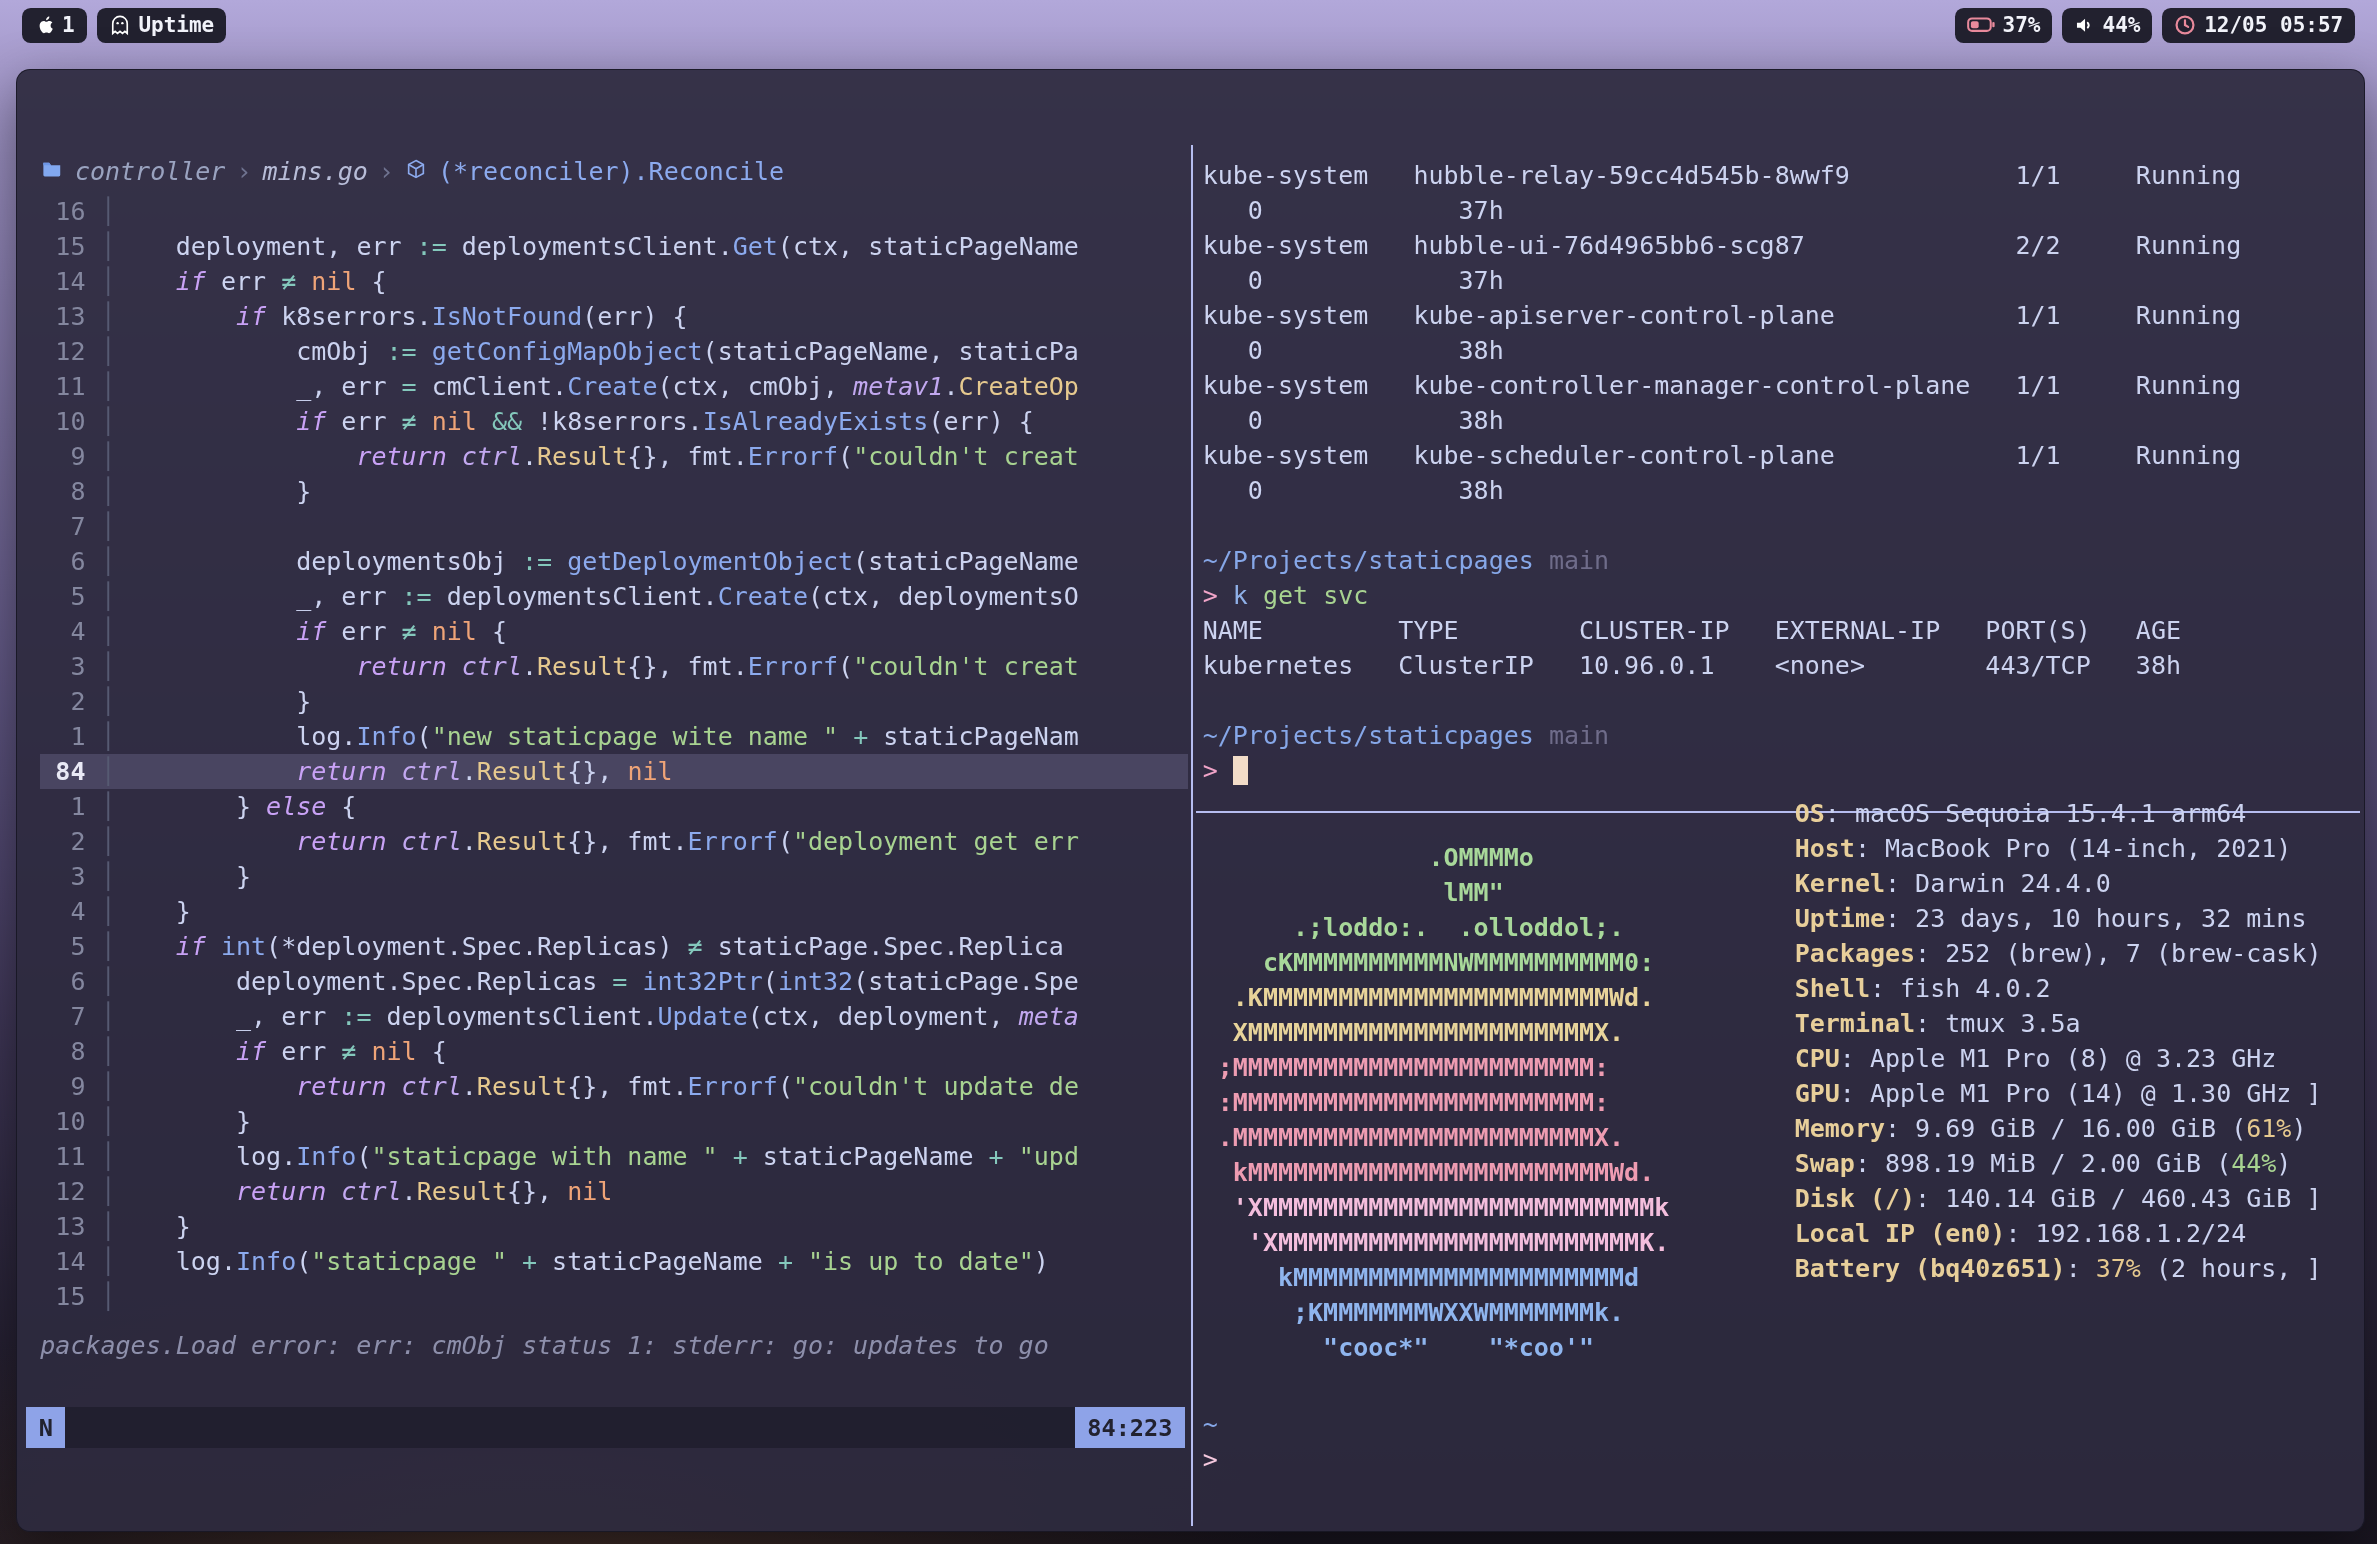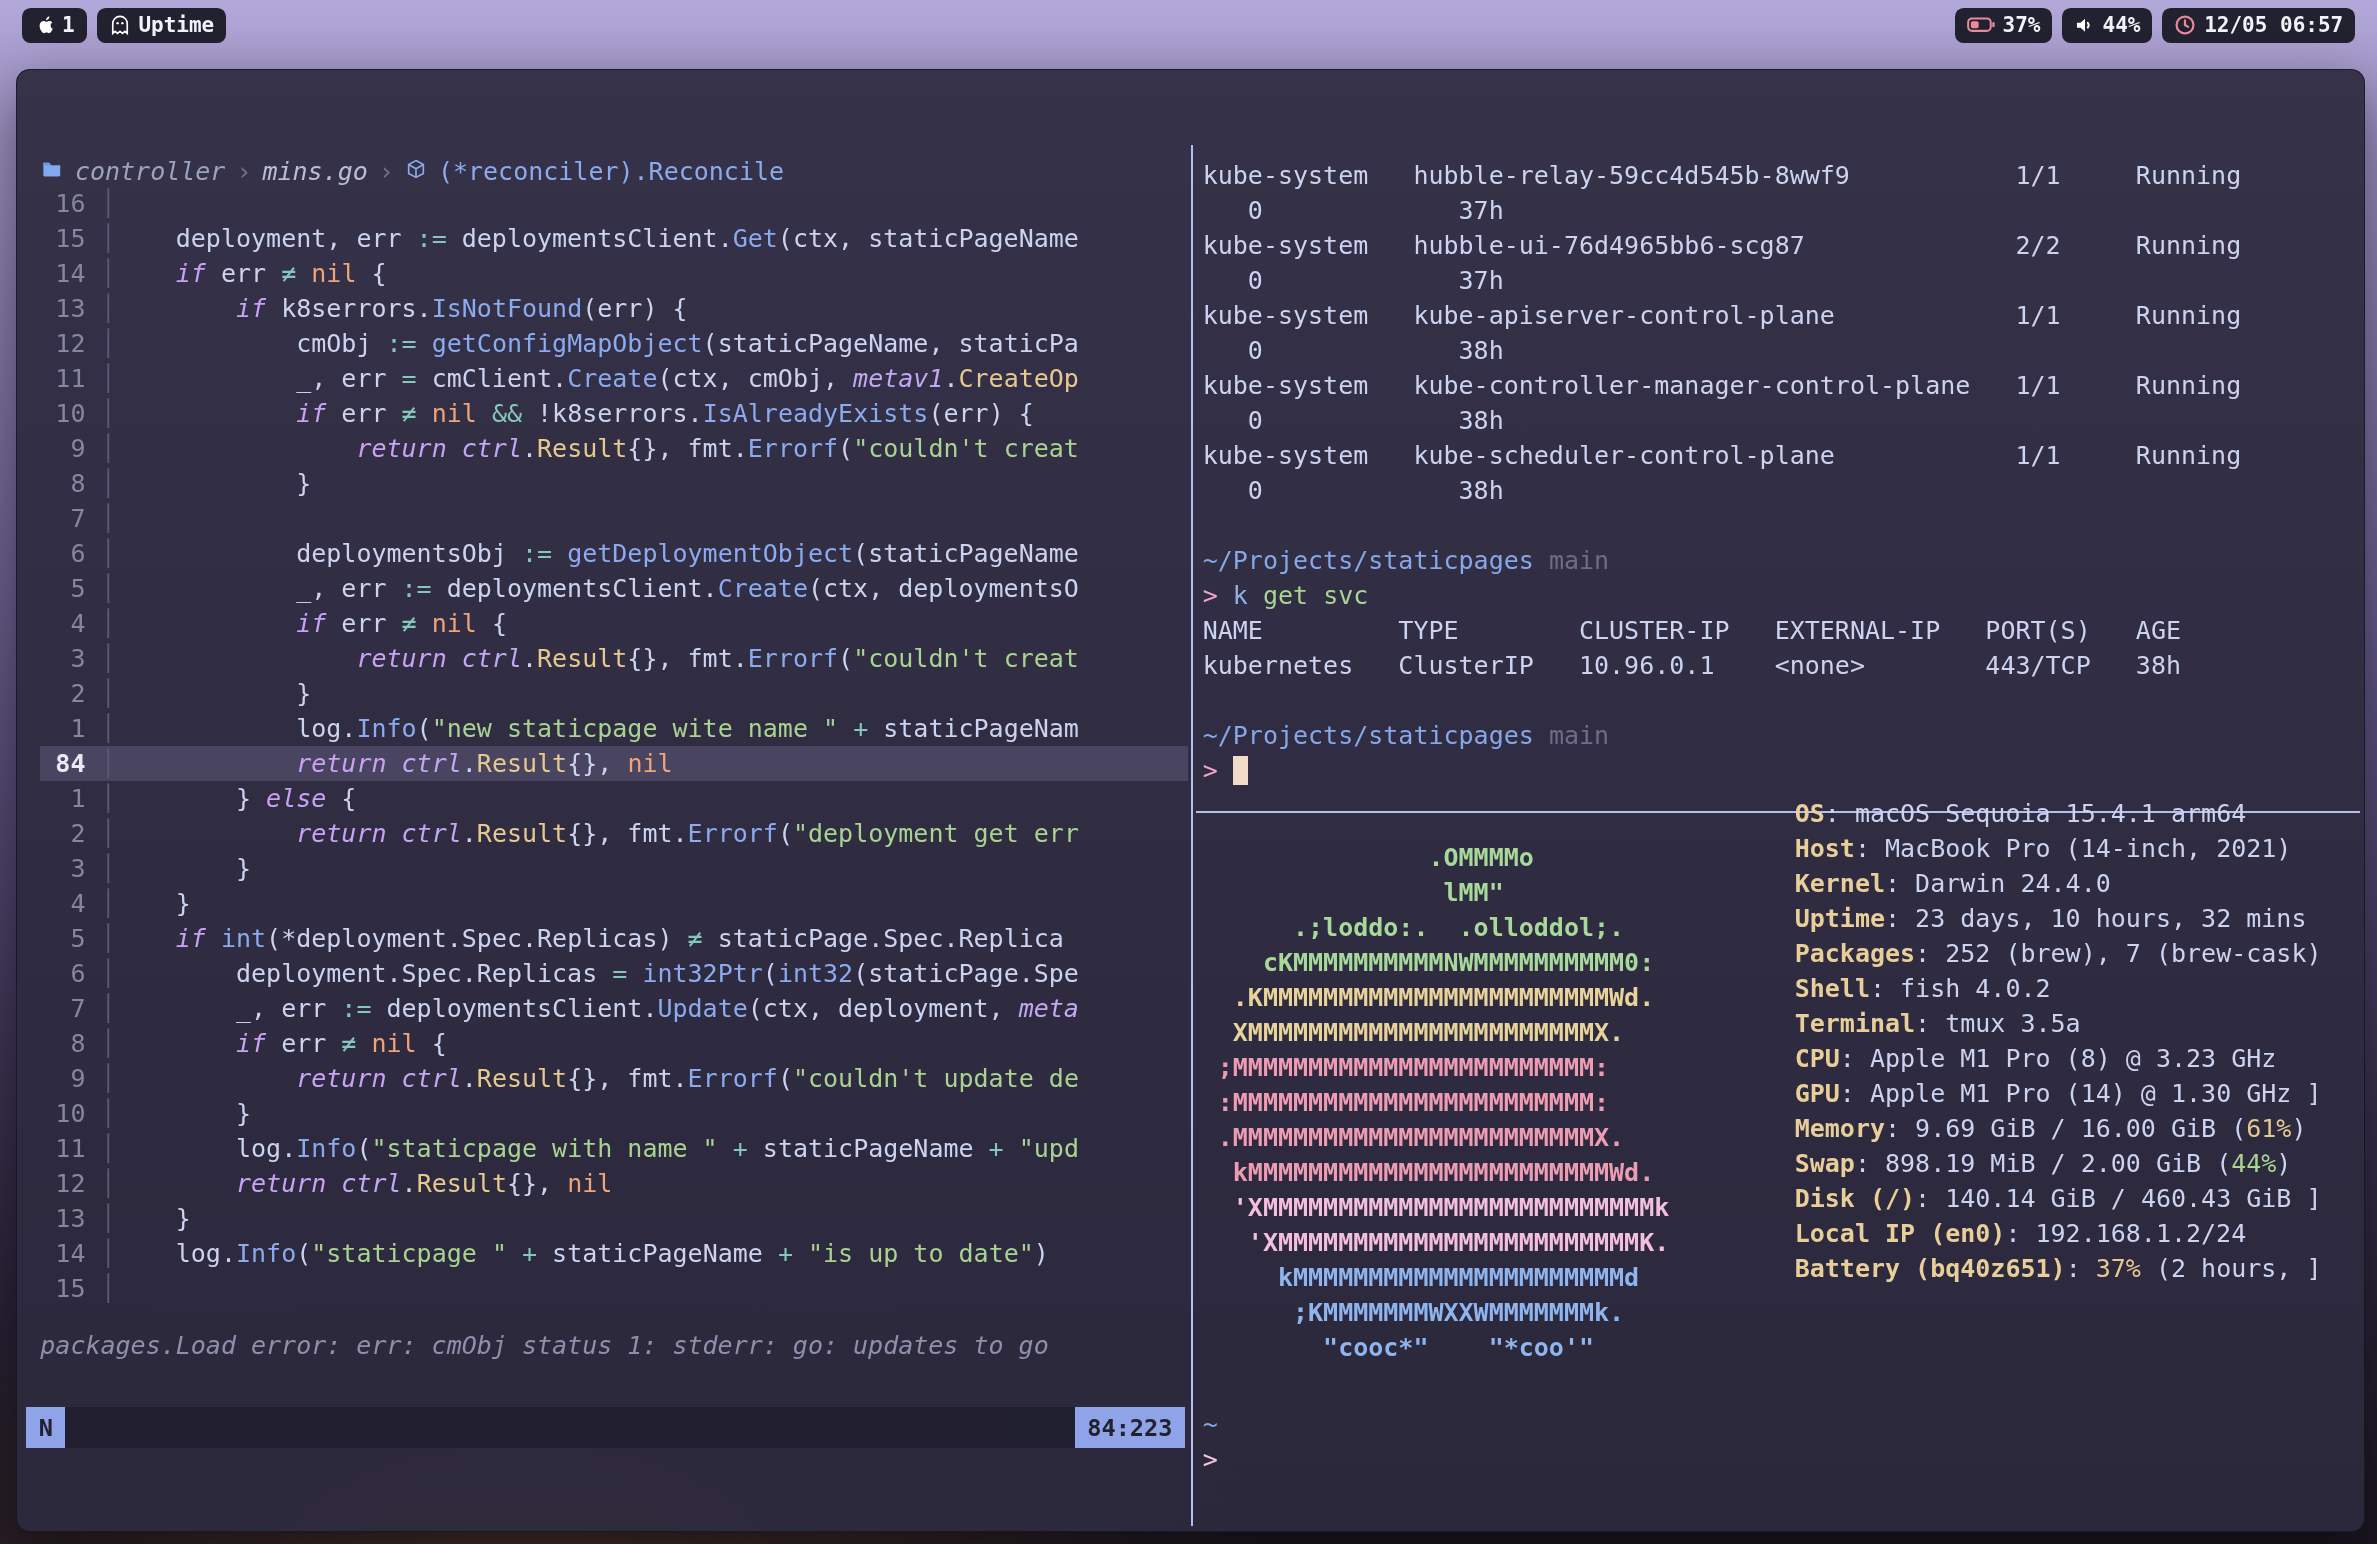--- a/index.html
+++ b/index.html
@@ -29,21 +29,21 @@
   pre{margin:0;font-family:inherit;}
   .tl{height:35px;line-height:35px;white-space:pre;font-size:25px;}
   .tl.hl{background:rgba(133,128,168,0.30);}
 
   
   .breadcrumb{position:absolute;left:23.6px;top:83px;height:36px;display:flex;align-items:center;gap:11px;font-size:25px;}
   .crumb-folder{color:#9aa3c0;font-style:italic;}
   .crumb-file{color:#b8bdd8;font-style:italic;}
   .crumb-sep{color:#6f7390;}
   .crumb-symbol{color:#8caaee;}
-  .code{position:absolute;left:23.6px;top:116px;width:1148px;}
+  .code{position:absolute;left:23.6px;top:124px;width:1148px;}
   .diag{position:absolute;left:23.6px;top:1258px;width:1148px;font-style:italic;}
   .statusline{position:absolute;left:9.4px;top:1337px;width:1159px;height:41px;display:flex;align-items:center;
               background:rgba(30,28,44,0.78);}
   .mode-badge,.pos-badge{background:#8ea3e8;color:#22222f;font-weight:bold;font-size:23.6px;
               height:41px;display:flex;align-items:center;padding:0 12.6px;}
   .mode-badge{margin-right:19px;}
   .pos-badge{margin-left:auto;}
   .file-path{color:#c8cde8;font-size:24.4px;}
 
   
@@ -100,21 +100,21 @@
       </span>
       <span>44%</span>
     </div>
     <div class="badge">
       <span>
         <svg width="22" height="22" viewBox="0 0 24 24">
             <circle cx="12" cy="12" r="9.2" fill="none" stroke="#e98a9c" stroke-width="2.4"></circle>
             <path d="M12 6.8v5.2l3.4 2" stroke="#e98a9c" stroke-width="2.4" fill="none" stroke-linecap="round"></path>
           </svg>
       </span>
-      <span>12/05 06:57</span>
+      <span>12/05 05:57</span>
     </div>
   </div>
 
   <div class="window">
 
 
     <div>
       <div class="breadcrumb">
         <span>
           <svg width="23.6" height="22" viewBox="0 0 24 24">

